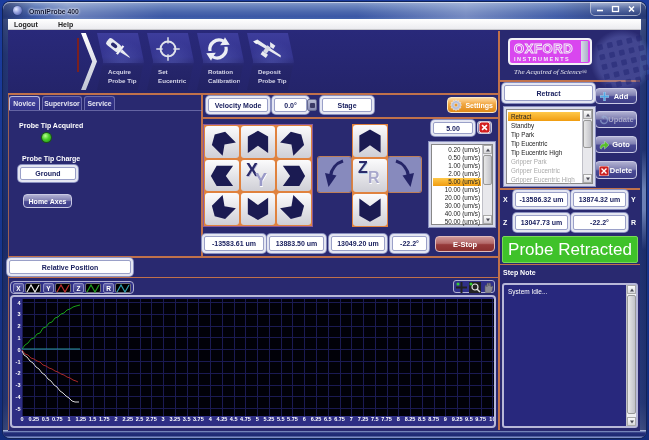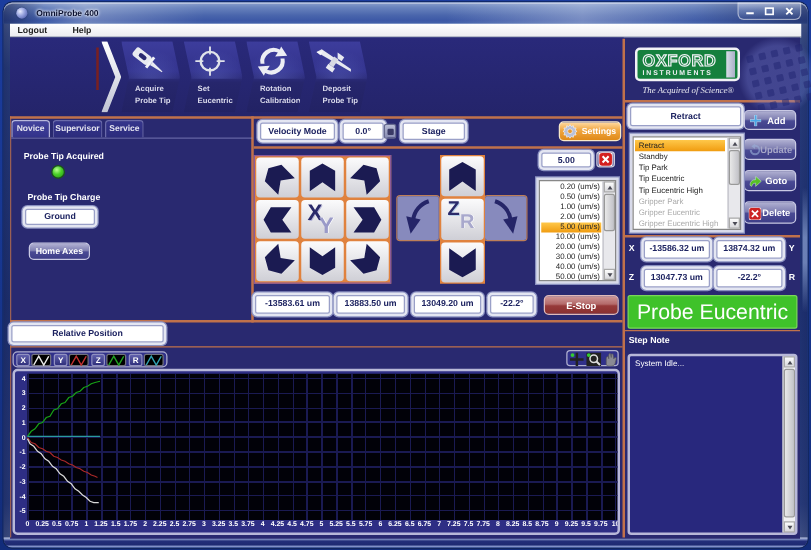--- a/index.html
+++ b/index.html
@@ -28,21 +28,21 @@
 .toolbar{left:8px;top:30px;width:491px;height:63px;background:linear-gradient(180deg,#29297a,#24246a);}
 .chev{width:47px;height:57px;background:linear-gradient(180deg,#3d3d9c 0%,#32328c 42%,#26266c 58%,#222264 100%);
  clip-path:polygon(0 0,87% 0,100% 50%,87% 100%,0 100%,13% 50%);}
 .chev .lbl{position:absolute;left:11px;top:35px;font-size:6.2px;font-weight:bold;color:#d8d8ea;line-height:8.5px;white-space:nowrap;}
 .chev svg{position:absolute;left:3px;top:1px;width:36px;height:32px;}
 .chevhl{position:absolute;left:0;top:0;width:100%;height:55%;clip-path:polygon(0 0,87% 0,100% 96%,13% 96%);
  background:radial-gradient(ellipse 72% 115% at 52% 112%,rgba(105,115,210,.42),rgba(105,115,210,0) 78%);}
 .wchev{left:81px;top:33px;width:16px;height:57px;clip-path:polygon(0 0,30% 0,100% 50%,30% 100%,0 100%,70% 50%);
  background:linear-gradient(180deg,#fff,#c0c4d4);}
 
-.oxbox{left:508px;top:38px;width:84px;height:27px;border:2px solid #f2f2f6;border-radius:4px;background:#15803d;}
+.oxbox{left:508px;top:38px;width:84px;height:27px;border:2px solid #f2f2f6;border-radius:4px;background:#d946ef;}
 .oxford{position:absolute;left:4px;top:1px;font-size:13px;letter-spacing:0.6px;color:transparent;-webkit-text-stroke:0.9px #f2f2f6;font-weight:bold;}
 .instr{position:absolute;left:4px;top:16px;font-size:5.5px;letter-spacing:1.5px;color:#f2f2f6;font-weight:bold;}
 .oxbar{position:absolute;right:2px;top:1px;width:7px;height:21px;background:linear-gradient(90deg,#d8dce8,#aab0c8);}
 .busi{left:514px;top:68px;font-size:7px;font-style:italic;color:#e8e8f0;font-family:"Liberation Serif",serif;}
 .dotcirc{left:589px;top:28px;width:66px;height:66px;border-radius:50%;background:radial-gradient(circle,rgba(120,130,212,.32) 0 52%,rgba(120,130,212,0) 68%);overflow:hidden;}
 
 .tab{top:96px;height:14px;background:linear-gradient(180deg,#35358c,#2c2c7c);border:1px solid #6a6aaa;border-bottom:none;
  border-radius:3px 3px 0 0;color:#e4e4f0;font-size:6.8px;text-align:center;line-height:13px;font-weight:bold;}
 
 .fieldw{background:#fff;border:1px solid #9aa0c8;border-radius:2px;box-shadow:0 0 0 2px #e4e6f2, 0 0 0 3px #8a90c0;
@@ -358,21 +358,21 @@
   </div>
 <div class="abs oline" style="left:500px;top:188px;width:140px;height:2px;"></div>
 <div class="abs lbl7" style="left:503px;top:196px;">X</div>
 <div class="abs fieldw" style="left:515px;top:192px;width:53px;height:15px;line-height:14px;">-13586.32 um</div>
 <div class="abs fieldw" style="left:573px;top:192px;width:53px;height:15px;line-height:14px;">13874.32 um</div>
 <div class="abs lbl7" style="left:631px;top:196px;">Y</div>
 <div class="abs lbl7" style="left:503px;top:219px;">Z</div>
 <div class="abs fieldw" style="left:515px;top:215px;width:53px;height:15px;line-height:14px;">13047.73 um</div>
 <div class="abs fieldw" style="left:573px;top:215px;width:53px;height:15px;line-height:14px;">-22.2°</div>
 <div class="abs lbl7" style="left:631px;top:219px;">R</div>
-<div class="abs" style="left:502px;top:236px;width:136px;height:27px;background:#3fc22a;border:1px solid #7ad858;border-radius:2px;color:#fff;font-size:17px;text-align:center;line-height:25px;">Probe Eucentric</div>
+<div class="abs" style="left:502px;top:236px;width:136px;height:27px;background:#3fc22a;border:1px solid #7ad858;border-radius:2px;color:#fff;font-size:17px;text-align:center;line-height:25px;">Probe Retracted</div>
 <div class="abs oline" style="left:500px;top:264px;width:140px;height:1px;"></div>
 <div class="abs lbl7" style="left:503px;top:269px;">Step Note</div>
 <div class="abs" style="left:502px;top:283px;width:136px;height:145px;border:2px solid #b8b8d8;border-radius:3px;background:#28287d;">
   <div style="position:absolute;left:4px;top:3px;font-size:6.5px;color:#fff;">System Idle...</div>
   <div class="sbar" style="right:0;top:0;width:10px;height:141px;background:#f0f0f2;">
    <div class="sbtn up" style="top:0;"></div>
       <div class="sbtn dn" style="bottom:0;top:auto;"></div>
    <div class="sthumb" style="top:10px;height:119px;"></div>
   </div>
 </div>

